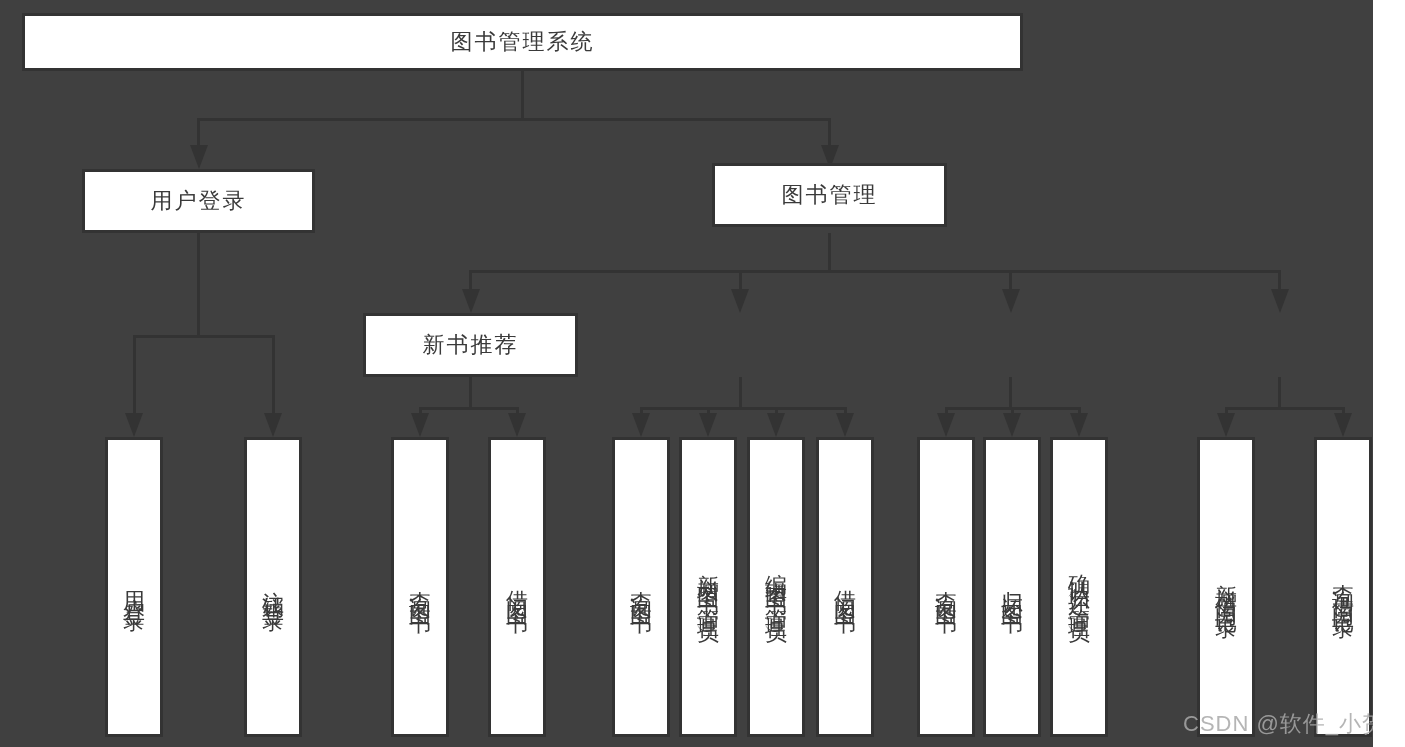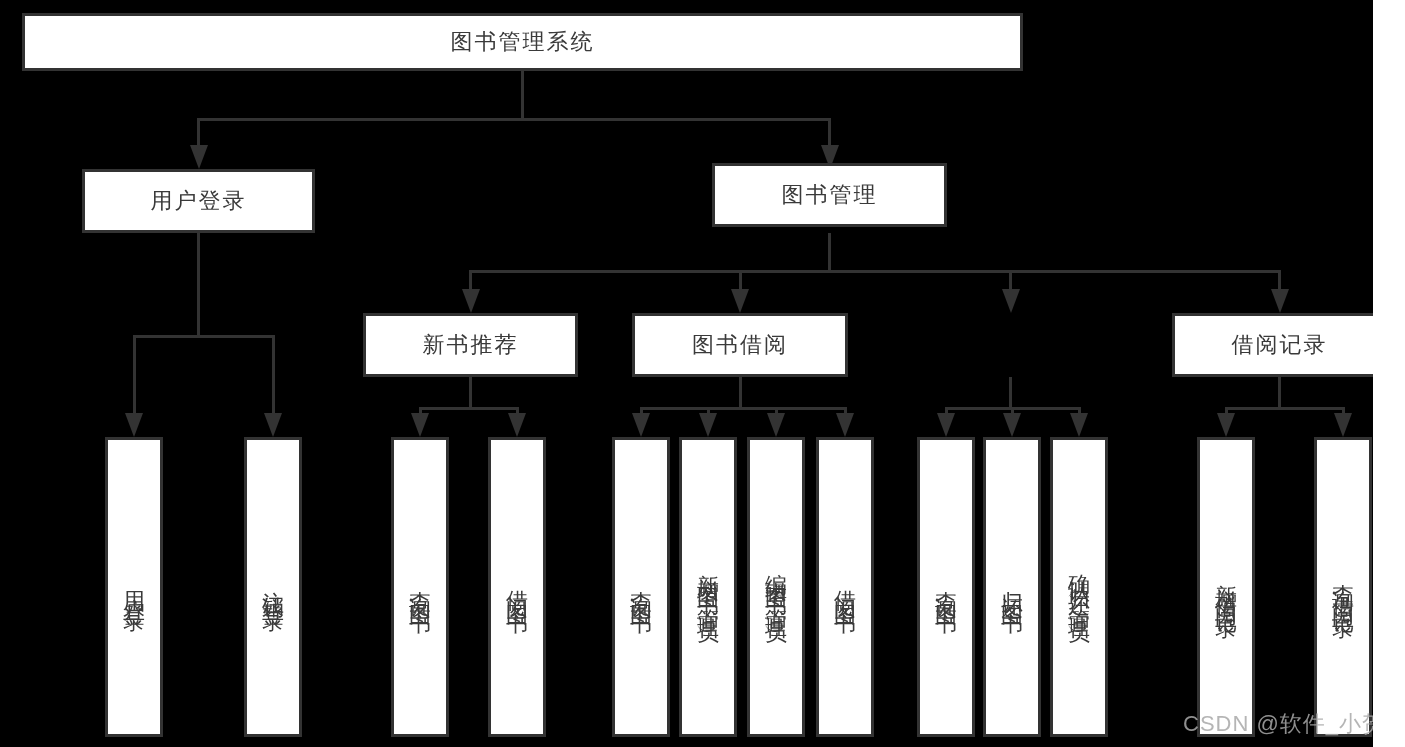--- a/index.html
+++ b/index.html
@@ -1,17 +1,17 @@
 <!DOCTYPE html>
 <html><head>
 <meta charset="utf-8">
 <style>
   html,body { margin:0; padding:0; background:#ffffff; }
   #stage {
-    position:relative; width:1373px; height:747px; background:#000000;
+    position:relative; width:1373px; height:747px; background:#404040;
     font-family:"Liberation Sans","DejaVu Sans",sans-serif; overflow:hidden;
   }
   .box {
     position:absolute; box-sizing:border-box;
     border:3px solid #333333; background:#ffffff;
     display:flex; align-items:center; justify-content:center;
     color:#3a3a3a; font-size:22px; letter-spacing:2px; text-align:center;
   }
   .leaf {
     writing-mode:vertical-rl; letter-spacing:7px; line-height:1;
@@ -57,22 +57,20 @@
   <div class="line" style="left:469px; top:270px; width:3px; height:19px;"></div>
   <div class="arrow" style="left:462px; top:289px;"></div>
   <div class="line" style="left:739px; top:270px; width:3px; height:19px;"></div>
   <div class="arrow" style="left:731px; top:289px;"></div>
   <div class="line" style="left:1009px; top:270px; width:3px; height:19px;"></div>
   <div class="arrow" style="left:1002px; top:289px;"></div>
   <div class="line" style="left:1278px; top:270px; width:3px; height:19px;"></div>
   <div class="arrow" style="left:1271px; top:289px;"></div>
 
   <div class="box" style="left:363px; top:313px; width:215px; height:64px;">新书推荐</div>
-  <div class="box" style="left:632px; top:313px; width:216px; height:64px;">图书借阅</div>
-  <div class="box" style="left:1172px; top:313px; width:215px; height:64px;">借阅记录</div>
 
   <div class="line" style="left:469px; top:377px; width:3px; height:30px;"></div>
   <div class="line" style="left:739px; top:377px; width:3px; height:30px;"></div>
   <div class="line" style="left:1009px; top:377px; width:3px; height:30px;"></div>
   <div class="line" style="left:1278px; top:377px; width:3px; height:30px;"></div>
 
   <div class="line" style="left:419px; top:407px; width:100px; height:3px;"></div>
   <div class="line" style="left:419px; top:407px; width:3px; height:6px;"></div>
   <div class="arrow" style="left:411px; top:413px;"></div>
   <div class="line" style="left:516px; top:407px; width:3px; height:6px;"></div>

